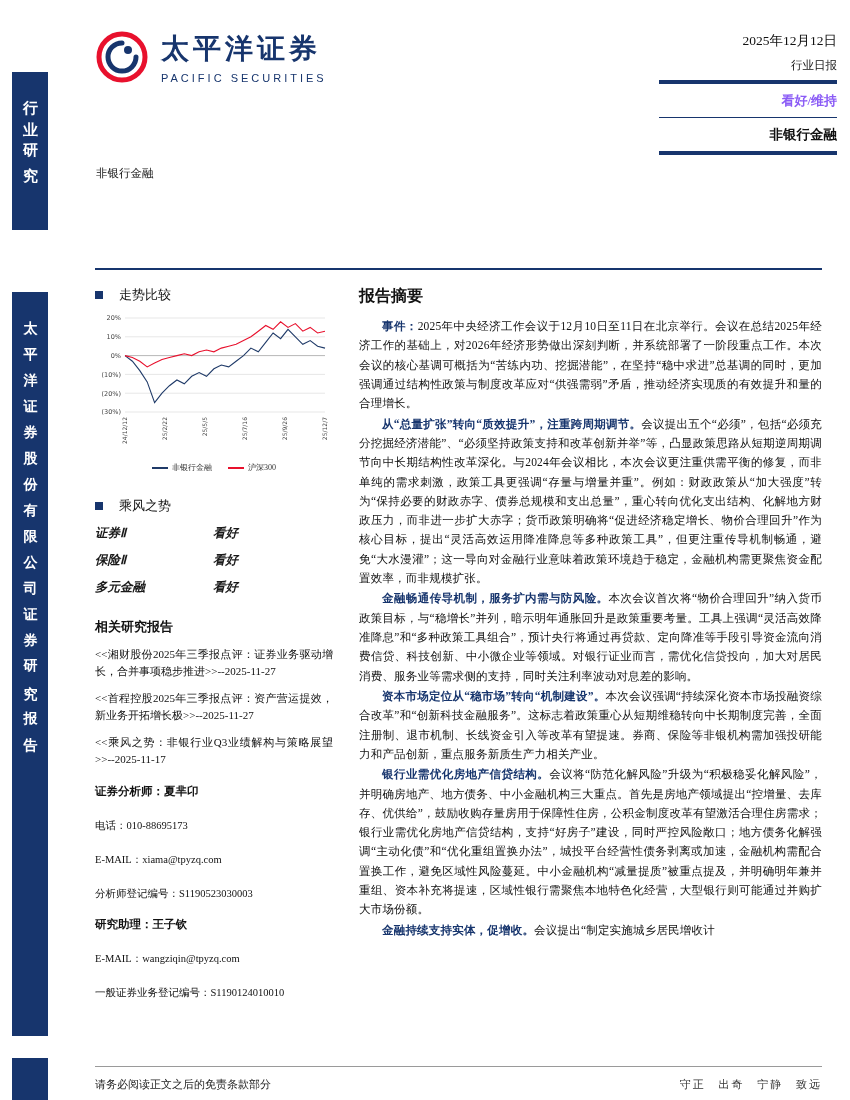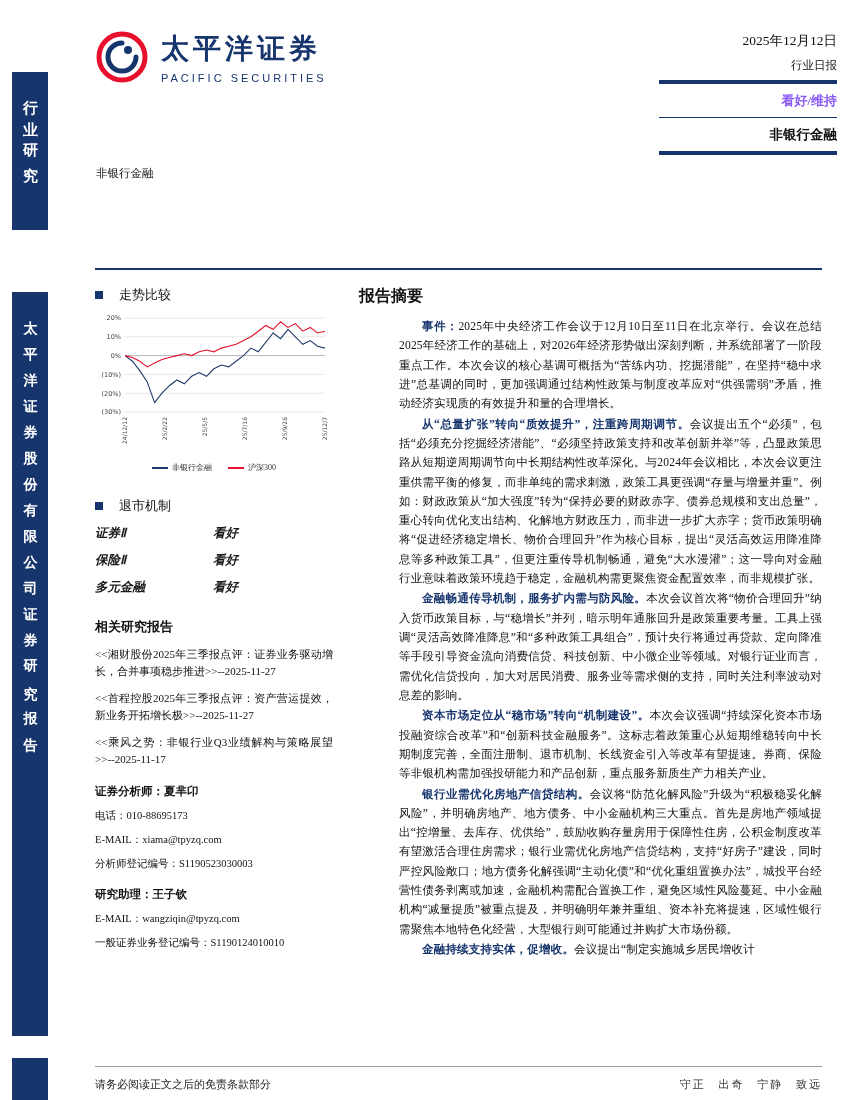--- a/index.html
+++ b/index.html
@@ -45,24 +45,24 @@
   .chart text { font-family:"DejaVu Sans", sans-serif; }
   .legend { display:flex; justify-content:center; gap:16px; margin-top:2px; }
   .litem { display:inline-flex; align-items:center; gap:4px; font-size:8px; color:#333; }
   .lswatch { width:16px; height:2px; display:inline-block; }
   .sub-head { margin-top:24px; }
   .rrow { display:flex; font-size:12.5px; font-weight:bold; font-style:italic; margin:10px 0; color:#1a1a1a; }
   .rname { width:118px; }
   .sec-head2 { font-weight:bold; font-size:13px; margin:22px 0 10px; }
   .ritem { font-size:11px; line-height:1.55; margin-bottom:10px; text-align:justify; }
   .arole { font-weight:bold; font-size:11.5px; margin-top:16px; }
-  .aline { font-size:10.5px; margin-top:10px; }
+  .aline { font-size:10.5px; margin-top:20px; }
   
   .sum-head { font-size:16px; font-weight:bold; margin-bottom:10px; }
-  .para { font-size:11.5px; line-height:1.68; text-align:justify; text-indent:2em; letter-spacing:0.2px; margin-bottom:1px;margin-left:40px; }
+  .para { font-size:11.5px; line-height:1.68; text-align:justify; text-indent:2em; letter-spacing:0.2px; margin-bottom:1px; }
   .lead { font-weight:bold; color:#17356d; }
   
   .frule { position:absolute; left:95px; top:1066px; width:727px; height:1px; background:#9a9a9a; }
   .frow { position:absolute; left:95px; top:1077px; width:727px; display:flex; justify-content:space-between; font-size:11px; color:#222; }
   .motto { letter-spacing:2px; word-spacing:8px; color:#333; }
 </style>
 </head>
 <body>
 
 <div class="page">
@@ -126,21 +126,21 @@
           <text x="192" y="107" text-anchor="end" font-size="6" fill="#444" transform="rotate(-90 192 107)">25/9/26</text>
           <text x="232" y="107" text-anchor="end" font-size="6" fill="#444" transform="rotate(-90 232 107)">25/12/7</text>
         </svg>
       <div class="legend">
           <span class="litem"><span class="lswatch" style="background: rgb(31, 58, 104);"></span>非银行金融</span>
           <span class="litem"><span class="lswatch" style="background: rgb(232, 17, 45);"></span>沪深300</span>
         </div>
 
       <div class="sec-head sub-head">
         <span class="bullet"></span>
-        <span>退市机制</span>
+        <span>乘风之势</span>
       </div>
       <div class="ratings">
           <div class="rrow">
             <span class="rname">证券Ⅱ</span>
             <span>看好</span>
           </div>
           <div class="rrow">
             <span class="rname">保险Ⅱ</span>
             <span>看好</span>
           </div>

